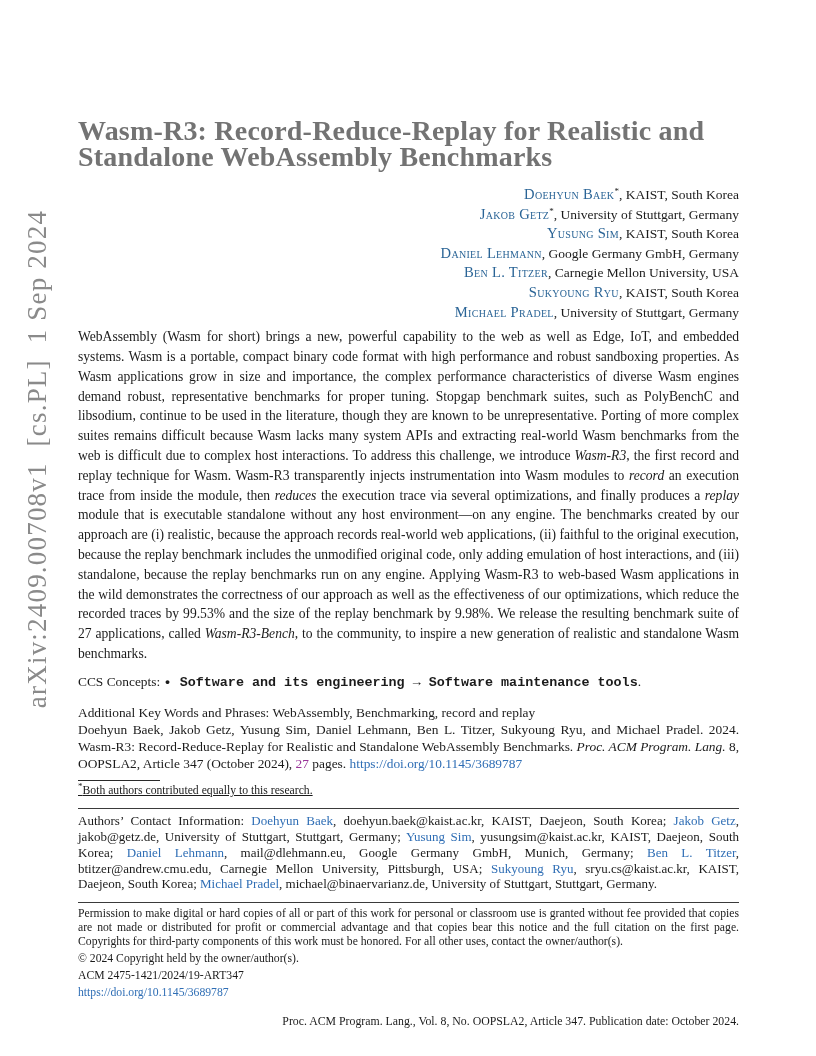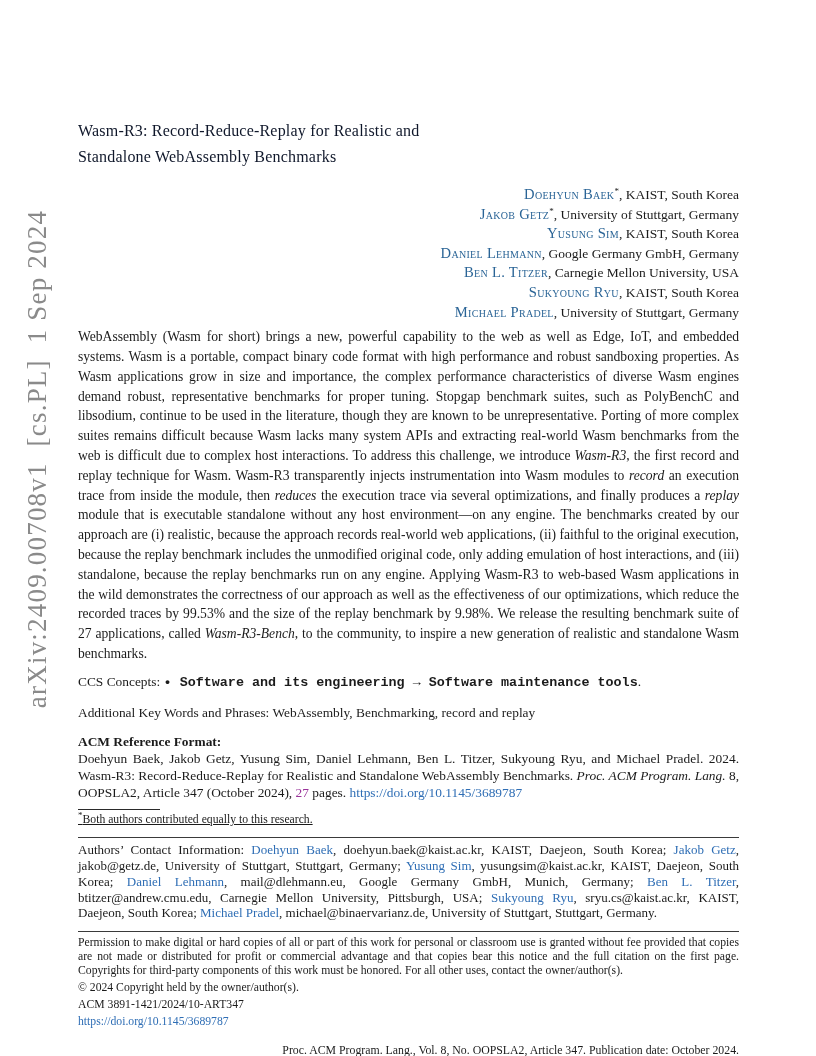--- a/index.html
+++ b/index.html
@@ -20,24 +20,24 @@
     letter-spacing:1.2px;
     color:var(--watermark,#8a8a8a);
   }
   .content{
     position:absolute;
     left:78px;top:0;
     width:661px;
   }
   .title{
     margin:118px 0 0 0;
-    font-size:16px;
+    font-size:28px;
     line-height:26px;
-    font-weight:normal;
-    color:#0f172a;
+    font-weight:bold;
+    color:#737373;
     letter-spacing:0.2px;
   }
   .authors{margin-top:15px;}
   .author-line{line-height:19.6px;font-size:13.5px;text-align:right;}
   .aname{
     color:var(--author-name,#2a6496);
     font-variant:small-caps;
     font-size:14.6px;
     letter-spacing:0.3px;
   }
@@ -90,31 +90,30 @@
       <div class="author-line"><span class="aname">Sukyoung Ryu</span><sup class="mark"></sup><span>, KAIST, South Korea</span></div>
       <div class="author-line"><span class="aname">Michael Pradel</span><sup class="mark"></sup><span>, University of Stuttgart, Germany</span></div>
     </div>
 
     <p class="abstract"><span>WebAssembly (Wasm for short) brings a new, powerful capability to the web as well as Edge, IoT, and embedded systems. Wasm is a portable, compact binary code format with high performance and robust sandboxing properties. As Wasm applications grow in size and importance, the complex performance characteristics of diverse Wasm engines demand robust, representative benchmarks for proper tuning. Stopgap benchmark suites, such as PolyBenchC and libsodium, continue to be used in the literature, though they are known to be unrepresentative. Porting of more complex suites remains difficult because Wasm lacks many system APIs and extracting real-world Wasm benchmarks from the web is difficult due to complex host interactions. To address this challenge, we introduce </span><span class="it">Wasm-R3</span><span>, the first record and replay technique for Wasm. Wasm-R3 transparently injects instrumentation into Wasm modules to </span><span class="it">record</span><span> an execution trace from inside the module, then </span><span class="it">reduces</span><span> the execution trace via several optimizations, and finally produces a </span><span class="it">replay</span><span> module that is executable standalone without any host environment—on any engine. The benchmarks created by our approach are (i) realistic, because the approach records real-world web applications, (ii) faithful to the original execution, because the replay benchmark includes the unmodified original code, only adding emulation of host interactions, and (iii) standalone, because the replay benchmarks run on any engine. Applying Wasm-R3 to web-based Wasm applications in the wild demonstrates the correctness of our approach as well as the effectiveness of our optimizations, which reduce the recorded traces by 99.53% and the size of the replay benchmark by 9.98%. We release the resulting benchmark suite of 27 applications, called </span><span class="it">Wasm-R3-Bench</span><span>, to the community, to inspire a new generation of realistic and standalone Wasm benchmarks.</span></p>
 
     <p class="meta"><span>CCS Concepts: </span><span class="b">• Software and its engineering → Software maintenance tools</span><span>.</span></p>
 
     <p class="meta keywords">Additional Key Words and Phrases: WebAssembly, Benchmarking, record and replay</p>
 
-    <p class="meta refhead">ACM Reference Format:</p>
     <p class="refbody"><span>Doehyun Baek, Jakob Getz, Yusung Sim, Daniel Lehmann, Ben L. Titzer, Sukyoung Ryu, and Michael Pradel. 2024. Wasm-R3: Record-Reduce-Replay for Realistic and Standalone WebAssembly Benchmarks. </span><span class="it">Proc. ACM Program. Lang.</span><span> 8, OOPSLA2, Article 347 (October 2024), </span><span class="pageref">27</span><span> pages. </span><span class="link">https://doi.org/10.1145/3689787</span></p>
 
     <div class="footnote-rule"></div>
     <p class="footnote"><sup class="mark">*</sup><span>Both authors contributed equally to this research.</span></p>
 
     <div class="hrule"></div>
     <p class="contact"><span>Authors’ Contact Information: </span><span class="link">Doehyun Baek</span><span>, doehyun.baek@kaist.ac.kr, KAIST, Daejeon, South Korea; </span><span class="link">Jakob Getz</span><span>, jakob@getz.de, University of Stuttgart, Stuttgart, Germany; </span><span class="link">Yusung Sim</span><span>, yusungsim@kaist.ac.kr, KAIST, Daejeon, South Korea; </span><span class="link">Daniel Lehmann</span><span>, mail@dlehmann.eu, Google Germany GmbH, Munich, Germany; </span><span class="link">Ben L. Titzer</span><span>, btitzer@andrew.cmu.edu, Carnegie Mellon University, Pittsburgh, USA; </span><span class="link">Sukyoung Ryu</span><span>, sryu.cs@kaist.ac.kr, KAIST, Daejeon, South Korea; </span><span class="link">Michael Pradel</span><span>, michael@binaervarianz.de, University of Stuttgart, Stuttgart, Germany.</span></p>
 
     <div class="hrule"></div>
     <p class="small">Permission to make digital or hard copies of all or part of this work for personal or classroom use is granted without fee provided that copies are not made or distributed for profit or commercial advantage and that copies bear this notice and the full citation on the first page. Copyrights for third-party components of this work must be honored. For all other uses, contact the owner/author(s).</p>
     <p class="small-line">© 2024 Copyright held by the owner/author(s).</p>
-    <p class="small-line">ACM 3891-1421/2024/10-ART347</p>
+    <p class="small-line">ACM 2475-1421/2024/19-ART347</p>
     <p class="small-line"><span class="link">https://doi.org/10.1145/3689787</span></p>
 
     <p class="footer">Proc. ACM Program. Lang., Vol. 8, No. OOPSLA2, Article 347. Publication date: October 2024.</p>
 
   </div>
 </div>
 
 </body></html>

